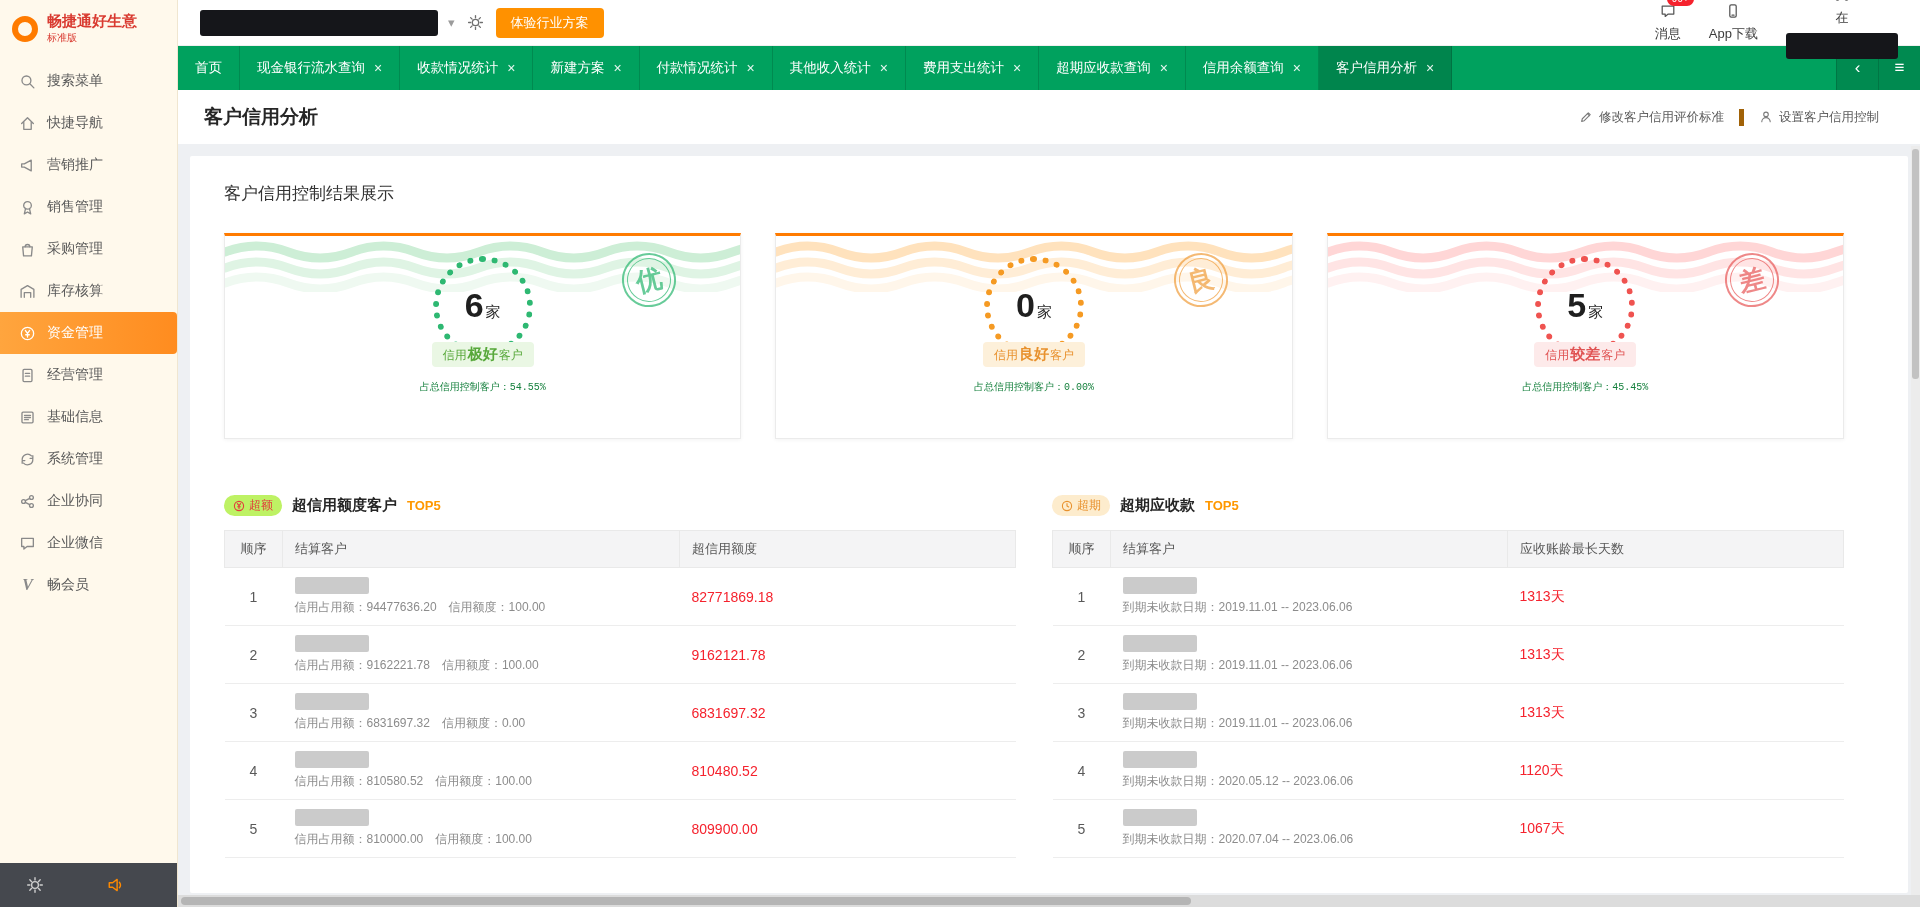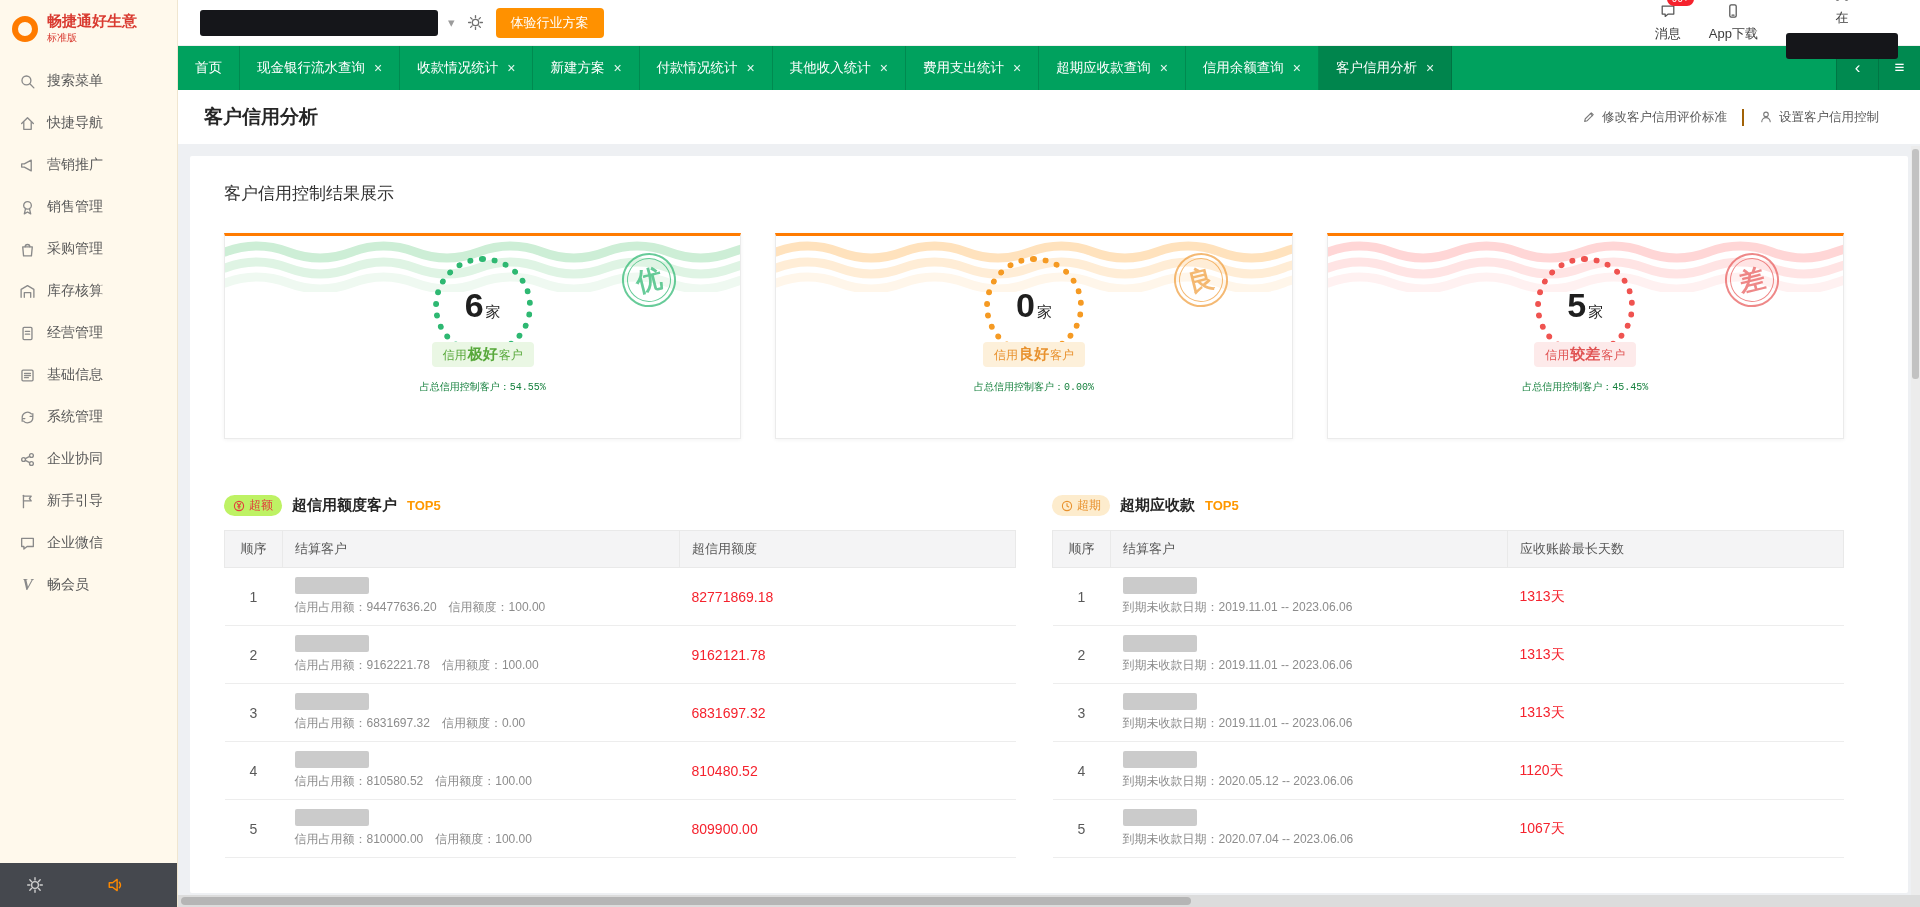--- a/index.html
+++ b/index.html
@@ -47,21 +47,21 @@
   .tab.active { background:#00854d; }
   .tab .close { font-size:14px; opacity:.9; cursor:pointer; }
   .tab-controls { margin-left:auto; display:flex; }
   .tab-ctrl { width:42px; display:flex; align-items:center; justify-content:center; color:#fff; background:#008a50; border-left:1px solid rgba(0,0,0,.14); font-size:17px; cursor:pointer; }
 
   
   .page-header { height:54px; background:#fff; display:flex; align-items:center; padding:0 26px; }
   .page-title { font-size:19px; font-weight:bold; color:#262626; }
   .pg-actions { margin-left:auto; display:flex; align-items:center; font-size:12.5px; color:#595959;justify-content:space-between; }
   .pg-action { display:flex; align-items:center; gap:6px; padding:0 15px; cursor:pointer; }
-  .pg-action + .pg-action { border-left:2px solid #a16207; }
+  .pg-action + .pg-action { border-left:5px solid #a16207; }
   .pg-action .icn { width:14px; height:14px; color:#7a7a7a; }
 
   
   .content { flex:1; background:#eef0f3; padding:12px 12px 14px; overflow:hidden; }
   .panel { background:#fff; height:100%; border-radius:2px; padding:26px 34px; }
   .section-title { font-size:17px; font-weight:normal; color:#333; margin-bottom:28px; }
 
   
   .cards { display:flex; gap:34px; max-width:1620px; }
   .card { flex:1; height:206px; background:#fff; border:1px solid #ebebeb; border-top:3px solid #ff7b00; position:relative; overflow:hidden; box-shadow:0 1px 4px rgba(0,0,0,.05); }
@@ -159,20 +159,27 @@
           </svg>
         <span>采购管理</span>
       </div>
       <div class="menu-item">
         <svg class="icn" viewBox="0 0 16 16">
             <path d="M2 13.5V6l6-3.5L14 6v7.5"></path>
             <path d="M5 13.5V9h6v4.5"></path>
           </svg>
         <span>库存核算</span>
       </div>
+      <div class="menu-item active">
+        <svg class="icn" viewBox="0 0 16 16">
+            <circle cx="8" cy="8" r="5.8"></circle>
+            <path d="M6 5.2l2 2.6 2-2.6M8 7.8v3.6M6.3 9.2h3.4"></path>
+          </svg>
+        <span>资金管理</span>
+      </div>
       <div class="menu-item">
         <svg class="icn" viewBox="0 0 16 16">
             <rect x="3.8" y="2.2" width="8.4" height="11.6" rx="1"></rect>
             <path d="M6 6h4M6 8.6h4"></path>
           </svg>
         <span>经营管理</span>
       </div>
       <div class="menu-item">
         <svg class="icn" viewBox="0 0 16 16">
             <rect x="2.8" y="3" width="10.4" height="10" rx="1"></rect>
@@ -188,27 +195,20 @@
         <span>系统管理</span>
       </div>
       <div class="menu-item">
         <svg class="icn" viewBox="0 0 16 16">
             <circle cx="4.3" cy="8" r="1.8"></circle>
             <circle cx="11.7" cy="4.2" r="1.8"></circle>
             <circle cx="11.7" cy="11.8" r="1.8"></circle>
             <path d="M5.9 7.2l4.2-2.2M5.9 8.8l4.2 2.2"></path>
           </svg>
         <span>企业协同</span>
-      </div>
-      <div class="menu-item">
-        <svg class="icn" viewBox="0 0 16 16">
-            <path d="M4.2 2.2v11.6"></path>
-            <path d="M4.2 3h7.3L9.8 5.2l1.7 2.2H4.2"></path>
-          </svg>
-        <span>新手引导</span>
       </div>
       <div class="menu-item">
         <svg class="icn" viewBox="0 0 16 16">
             <path d="M2.5 3.2h11v7.6H7.6l-3 2.4v-2.4H2.5V3.2z"></path>
           </svg>
         <span>企业微信</span>
       </div>
       <div class="menu-item">
         <span class="member-v">V</span>
         <span>畅会员</span>

